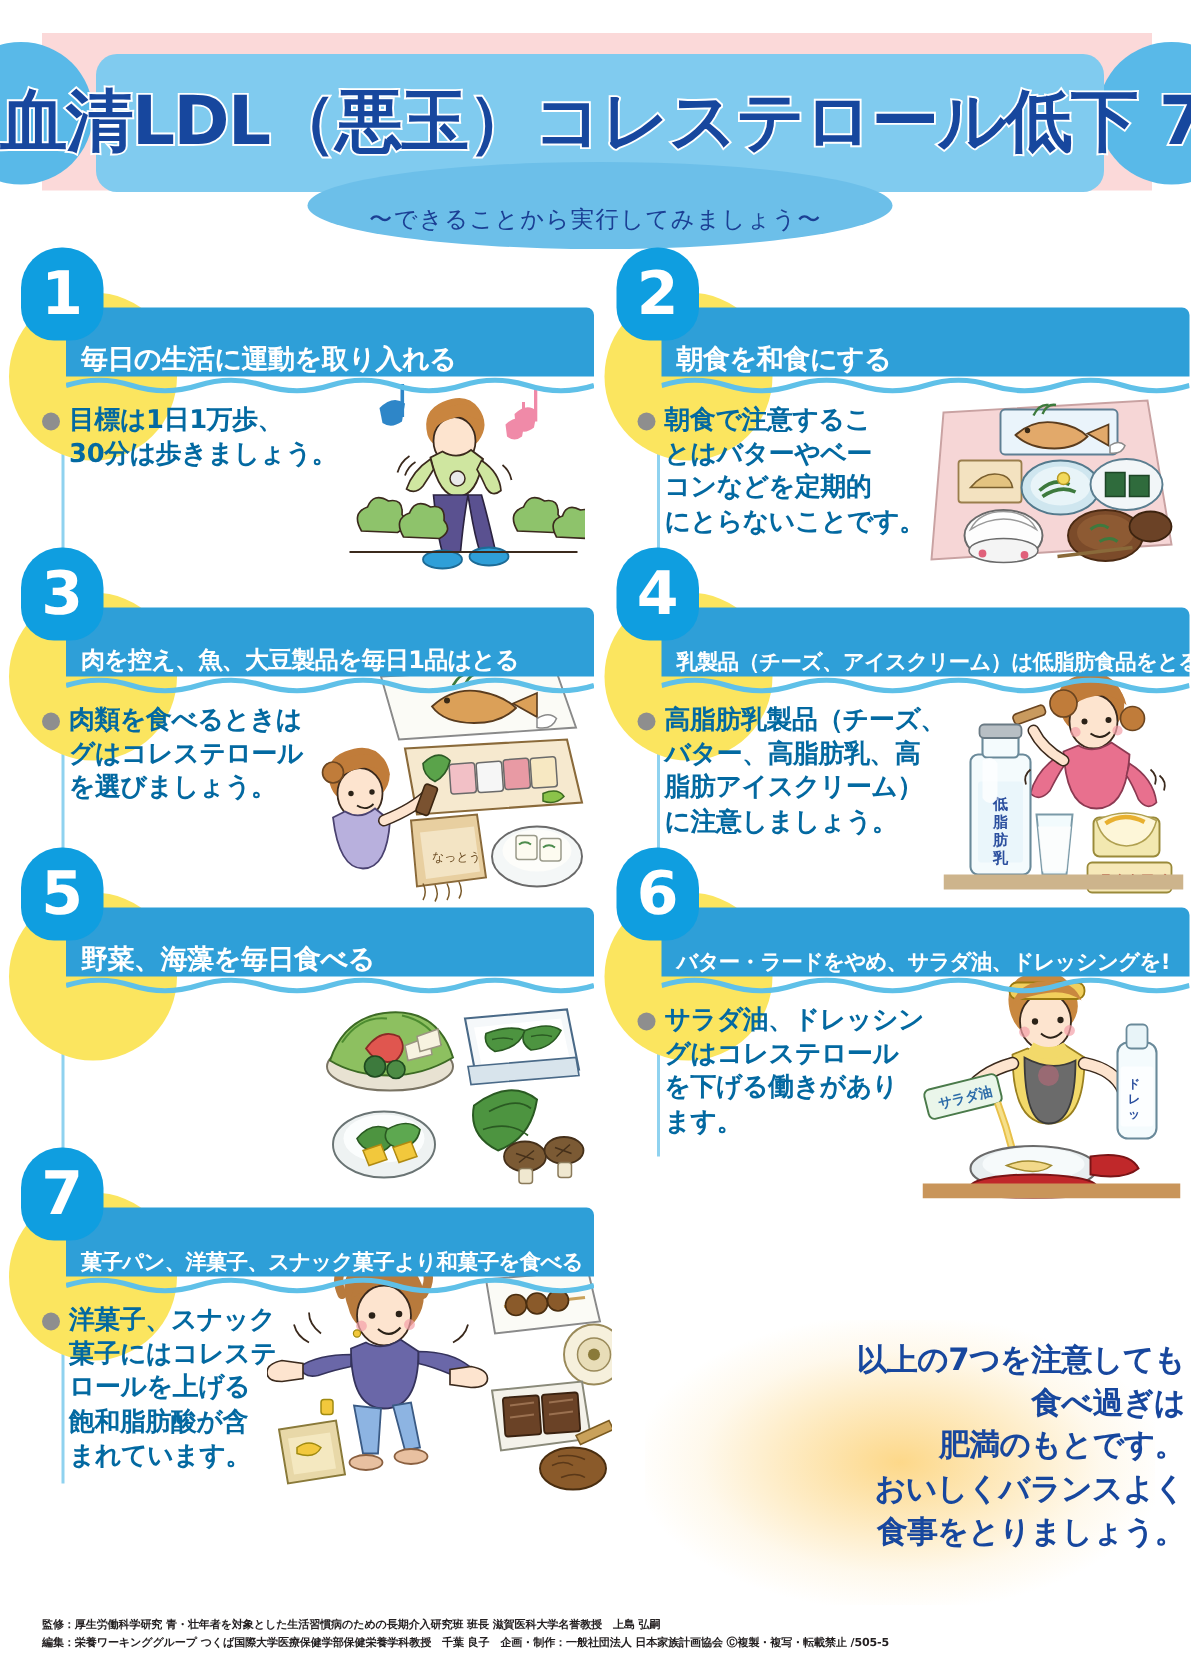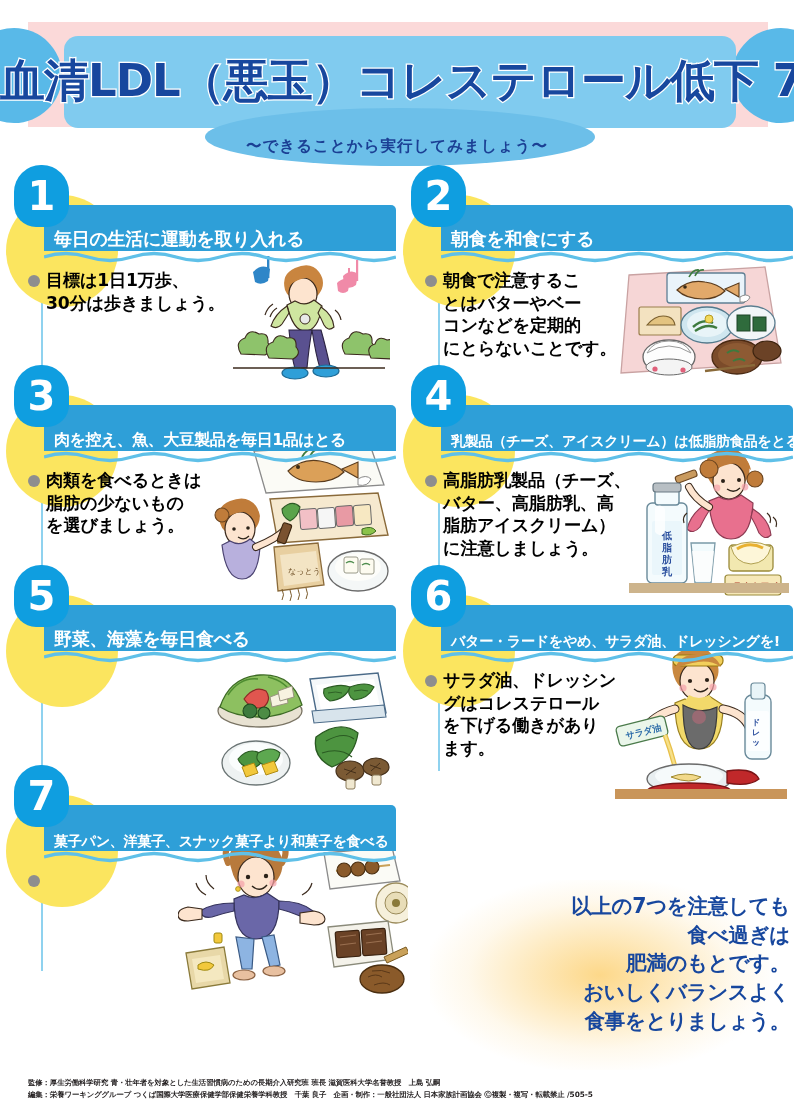--- a/index.html
+++ b/index.html
@@ -81,21 +81,21 @@
     -webkit-text-stroke: 2.5px #ffffff;
     paint-order: stroke fill;
     z-index: 5;
   }
   .header-subtitle {
     position: absolute;
     left: 0; top: 136px;
     width: 794px;
     text-align: center;
     font-size: 15.5px;
-    font-weight: bold;
+    font-weight: normal;
     color: #1b3f94;
     letter-spacing: 1px;
     z-index: 6;
   }
 
   
   .grid {
     position: relative;
     width: 794px;
   }
@@ -192,21 +192,21 @@
     margin-top: 4px;
     z-index: 3;
     display: flex;
     min-height: 96px;
   }
   .body-text {
     position: relative;
     padding-left: 28px;
     font-size: 17.2px;
     line-height: 1.32;
-    color: #000000;
+    color: #0369a1;
     font-weight: bold;
     letter-spacing: -0.2px;
     white-space: pre-line;
     z-index: 3;
   }
   .bullet {
     position: absolute;
     left: 10px; top: 6px;
     width: 12px; height: 12px;
     border-radius: 50%;
@@ -398,21 +398,21 @@
         </div>
         <div class="headbar med">
           <span class="headbar-text">肉を控え、魚、大豆製品を毎日1品はとる</span>
         </div>
         <svg class="wave" viewBox="0 0 352 14" preserveAspectRatio="none">
           <path d="M0 6 Q 22 -1 44 6 T 88 6 T 132 6 T 176 6 T 220 6 T 264 6 T 308 6 T 352 6" fill="none" stroke="#5fc0e8" stroke-width="3.4"></path>
         </svg>
         <div class="body-wrap">
           <div class="bullet"></div>
           <div class="body-text">肉類を食べるときは
-脂肪の少ないもの
+グはコレステロール
 を選びましょう。</div>
         </div>
 
         <svg class="illus ill-svg" style="left:192px; top:78px;" width="200" height="160" viewBox="0 0 200 160">
           <path d="M62 8 L178 2 L192 42 L74 50 Z" fill="#fbfbf6" stroke="#8a8a8a" stroke-width="1.3"></path>
           <path d="M96 28 q14 -13 32 -10 q16 3 24 11 q-10 10 -28 10 q-20 0 -28 -11 z" fill="#dba058" stroke="#5a3c1e" stroke-width="1.2"></path>
           <path d="M150 26 l16 -7 l0 16 z" fill="#dba058" stroke="#5a3c1e" stroke-width="1.1"></path>
           <circle cx="106" cy="24" r="2" fill="#3a2a16"></circle>
           <path d="M110 14 q5 -9 12 -8 M118 13 q4 -8 11 -7" stroke="#3d7a3d" stroke-width="1.8" fill="none"></path>
           <path d="M166 36 q8 -5 13 0 q-3 8 -13 6 z" fill="#ffffff" stroke="#8a8a8a" stroke-width="1"></path>
@@ -638,20 +638,25 @@
           <div class="badge-num">7</div>
         </div>
         <div class="headbar small">
           <span class="headbar-text">菓子パン、洋菓子、スナック菓子より和菓子を食べる</span>
         </div>
         <svg class="wave" viewBox="0 0 352 14" preserveAspectRatio="none">
           <path d="M0 6 Q 22 -1 44 6 T 88 6 T 132 6 T 176 6 T 220 6 T 264 6 T 308 6 T 352 6" fill="none" stroke="#5fc0e8" stroke-width="3.4"></path>
         </svg>
         <div class="body-wrap">
           <div class="bullet"></div>
+          <div class="body-text">洋菓子、スナック
+菓子にはコレステ
+ロールを上げる
+飽和脂肪酸が含
+まれています。</div>
         </div>
 
         <svg class="illus ill-svg" style="left:178px; top:72px;" width="230" height="160" viewBox="0 0 230 160">
           <path d="M54 34 q-8 -22 10 -30 q22 -9 34 6 q12 16 2 32 q-8 12 -24 11 q-18 -2 -22 -19 z" fill="#b87a3c"></path>
           <ellipse cx="78" cy="40" rx="18" ry="20" fill="#fde4cf" stroke="#3b2a1d" stroke-width="1.2"></ellipse>
           <path d="M56 30 q2 -22 22 -24 q22 -2 26 20 q-10 -9 -25 -7 q-15 2 -23 11 z" fill="#b87a3c"></path>
           <path d="M50 26 q-6 -14 4 -20 M104 26 q8 -14 -2 -20" stroke="#b87a3c" stroke-width="6" fill="none" stroke-linecap="round"></path>
           <circle cx="70" cy="40" r="2.2" fill="#2b2218"></circle>
           <circle cx="88" cy="39" r="2.2" fill="#2b2218"></circle>
           <path d="M74 49 q8 7 15 -1" stroke="#2b2218" stroke-width="1.4" fill="none"></path>

